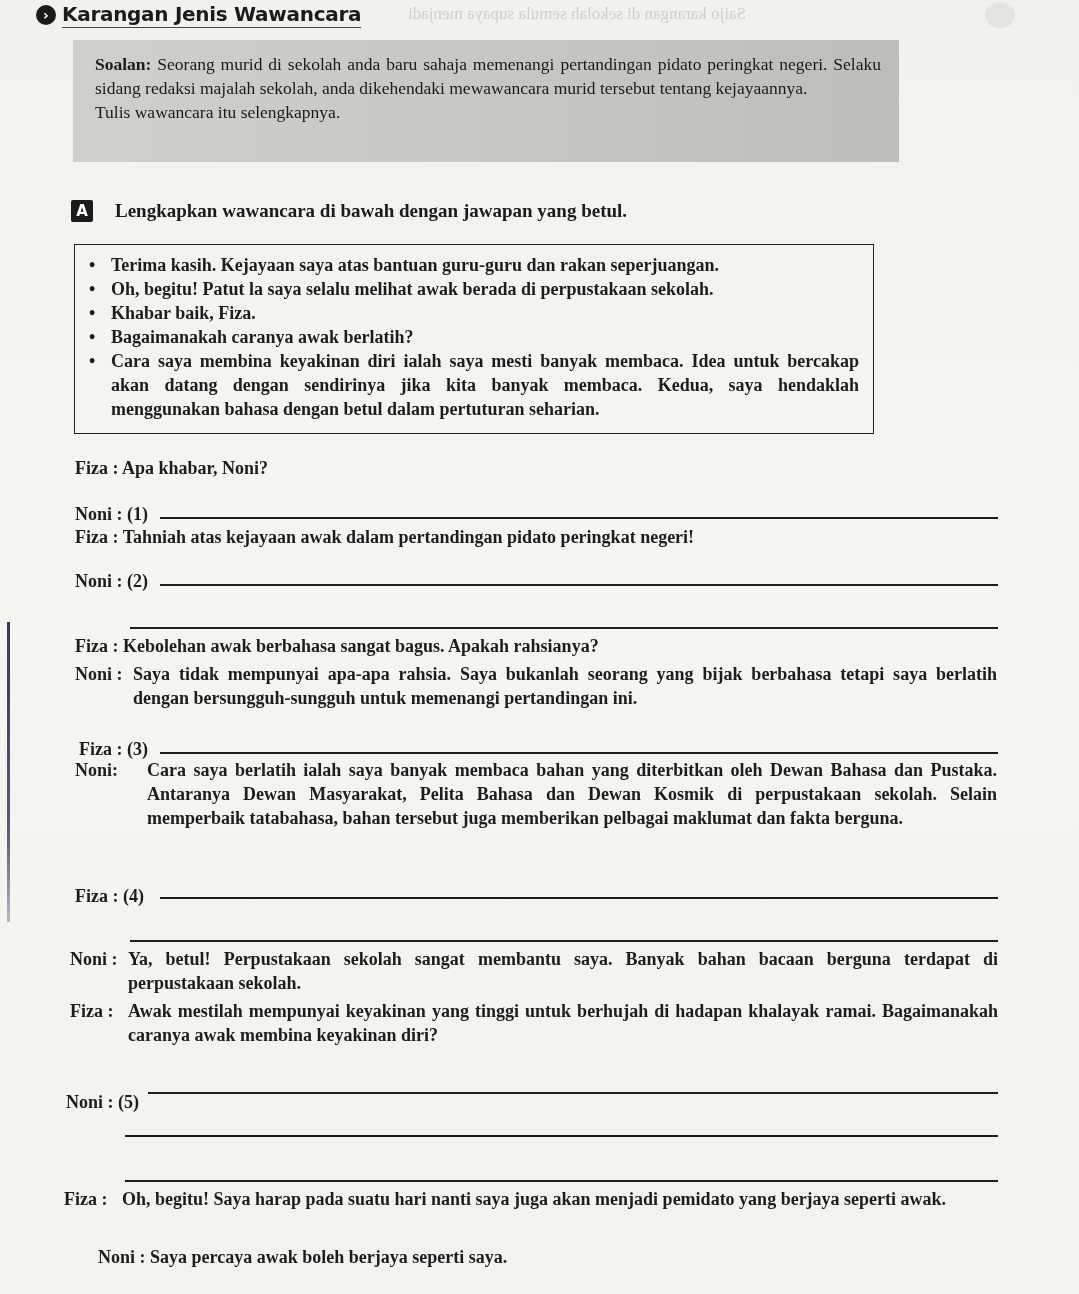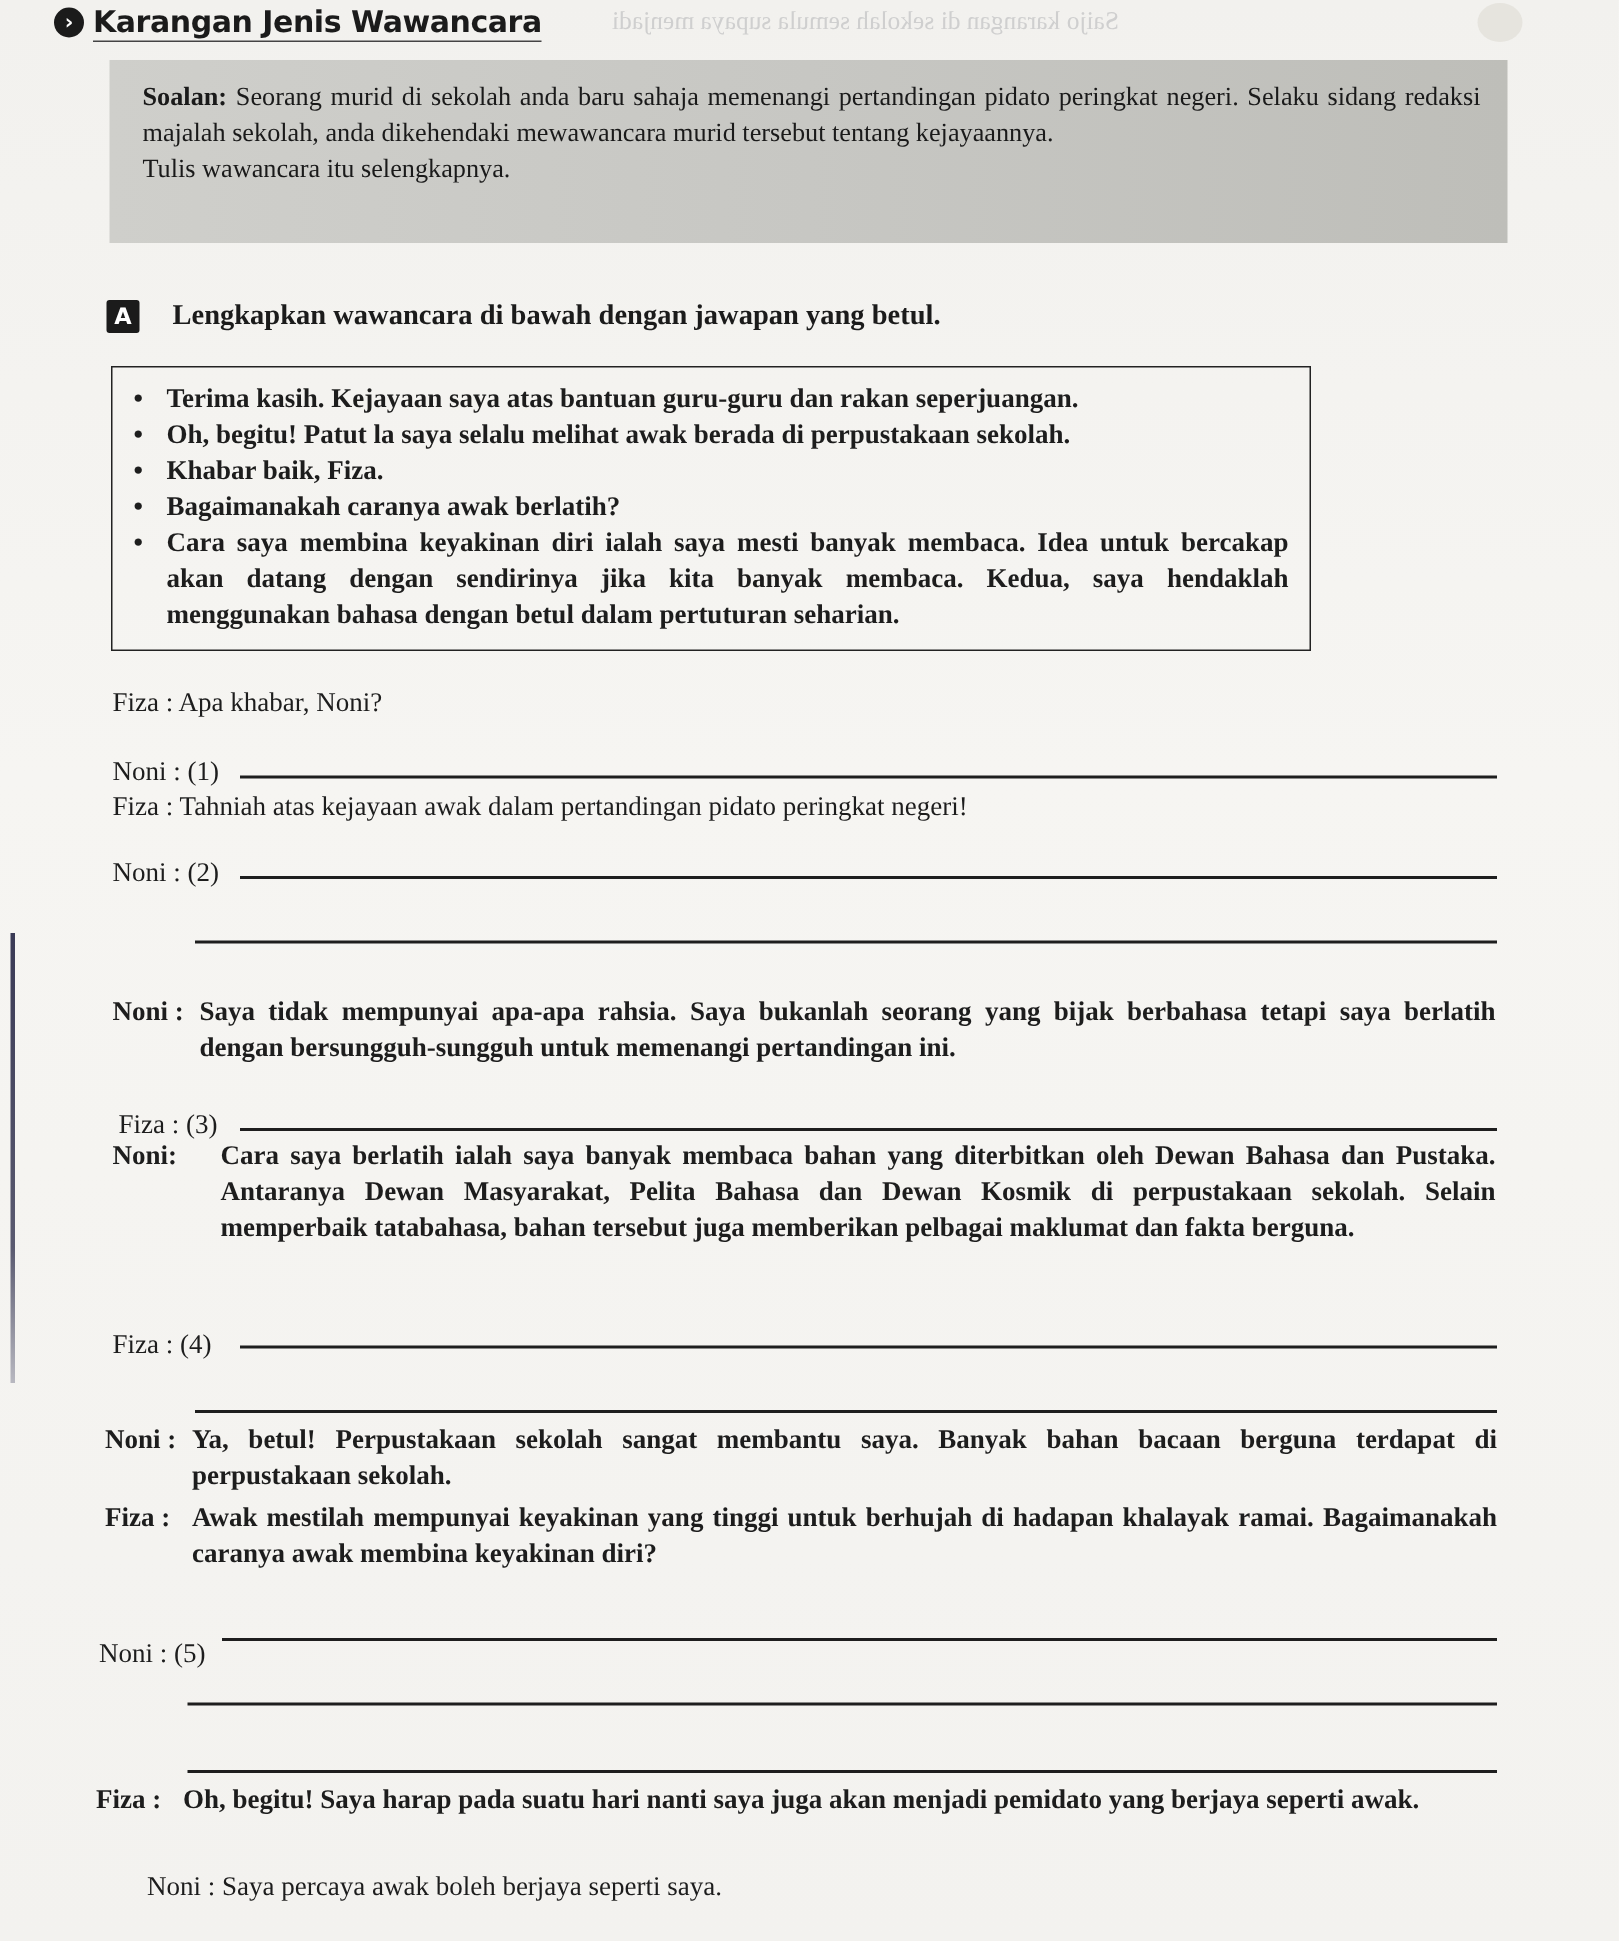--- a/index.html
+++ b/index.html
@@ -29,21 +29,21 @@
     width: 20px; height: 20px; border-radius: 50%; background: #1b1b1b; color: #fff;
     display: flex; align-items: center; justify-content: center; font-size: 14px; font-weight: bold;
     font-family: "DejaVu Sans", sans-serif; margin-right: 6px;
   }
   .header .title {
     font-family: "DejaVu Sans", "Liberation Sans", sans-serif; font-weight: bold; font-size: 20px;
     color: #1b1b1b; letter-spacing: -0.3px;
     border-bottom: 1.5px solid #444; padding-bottom: 1px;
   }
   .question-box {
-    position: absolute; left: 73px; top: 40px; width: 932px; height: 122px;
+    position: absolute; left: 73px; top: 40px; width: 826px; height: 122px;
     background: linear-gradient(90deg, #cfcfcb 0%, #c7c7c3 50%, #bebeb9 100%);
     box-sizing: border-box; padding: 12px 18px 0 22px;
     font-size: 17.5px; line-height: 24px; color: #1a1a1a;
     font-family: "Liberation Serif", serif;
   }
   .question-box b { font-weight: bold; }
   .question-box p { margin: 0; text-align: justify; }
   .section-a {
     position: absolute; left: 71px; top: 200px; display: flex; align-items: center;
   }
@@ -61,21 +61,21 @@
   }
   .answer-box ul { list-style: none; margin: 0; padding: 0; }
   .answer-box li {
     position: relative; padding-left: 22px; font-family: "Liberation Serif", serif; font-weight: bold;
     font-size: 18px; line-height: 24px; color: #1d1d1d;
   }
   .answer-box li::before {
     content: "•"; position: absolute; left: 0; top: 0; font-size: 18px;
   }
   .line {
-    position: absolute; font-family: "Liberation Serif", serif; font-weight: normal; font-size: 18px;
+    position: absolute; font-family: "Liberation Serif", serif; font-weight: bold; font-size: 18px;
     color: #1d1d1d; line-height: 24px; white-space: nowrap;
   }
   .blank {
     position: absolute; height: 0; border-top: 2px solid #1e1e1e;
   }
   .para {
     position: absolute; font-family: "Liberation Serif", serif; font-weight: bold; font-size: 18px;
     color: #1d1d1d; line-height: 24px;
   }
   .para .who { position: absolute; left: 0; top: 0; white-space: nowrap; }
@@ -131,20 +131,23 @@
   <div class="line" style="left:75px; top:525px;">
     <span>Fiza</span><span> : </span><span>Tahniah atas kejayaan awak dalam pertandingan pidato peringkat negeri!</span>
   </div>
 
   <div class="line" style="left:75px; top:569px;">
     <span>Noni</span><span> : </span><span>(2)</span>
   </div>
   <div class="blank" style="left:160px; top:584px; width:838px;"></div>
   <div class="blank" style="left:130px; top:627px; width:868px;"></div>
 
+  <div class="line" style="left:75px; top:634px;">
+    <span>Fiza</span><span> : </span><span>Kebolehan awak berbahasa sangat bagus. Apakah rahsianya?</span>
+  </div>
 
   <div class="para" style="left:75px; top:662px; width:922px;">
     <span class="who"><span>Noni</span><span> : </span></span>
     <div class="txt" style="margin-left:58px;">Saya tidak mempunyai apa-apa rahsia. Saya bukanlah seorang yang bijak berbahasa tetapi saya berlatih dengan bersungguh-sungguh untuk memenangi pertandingan ini.</div>
   </div>
 
   <div class="line" style="left:79px; top:737px;">
     <span>Fiza</span><span> : </span><span>(3)</span>
   </div>
   <div class="blank" style="left:160px; top:752px; width:838px;"></div>

